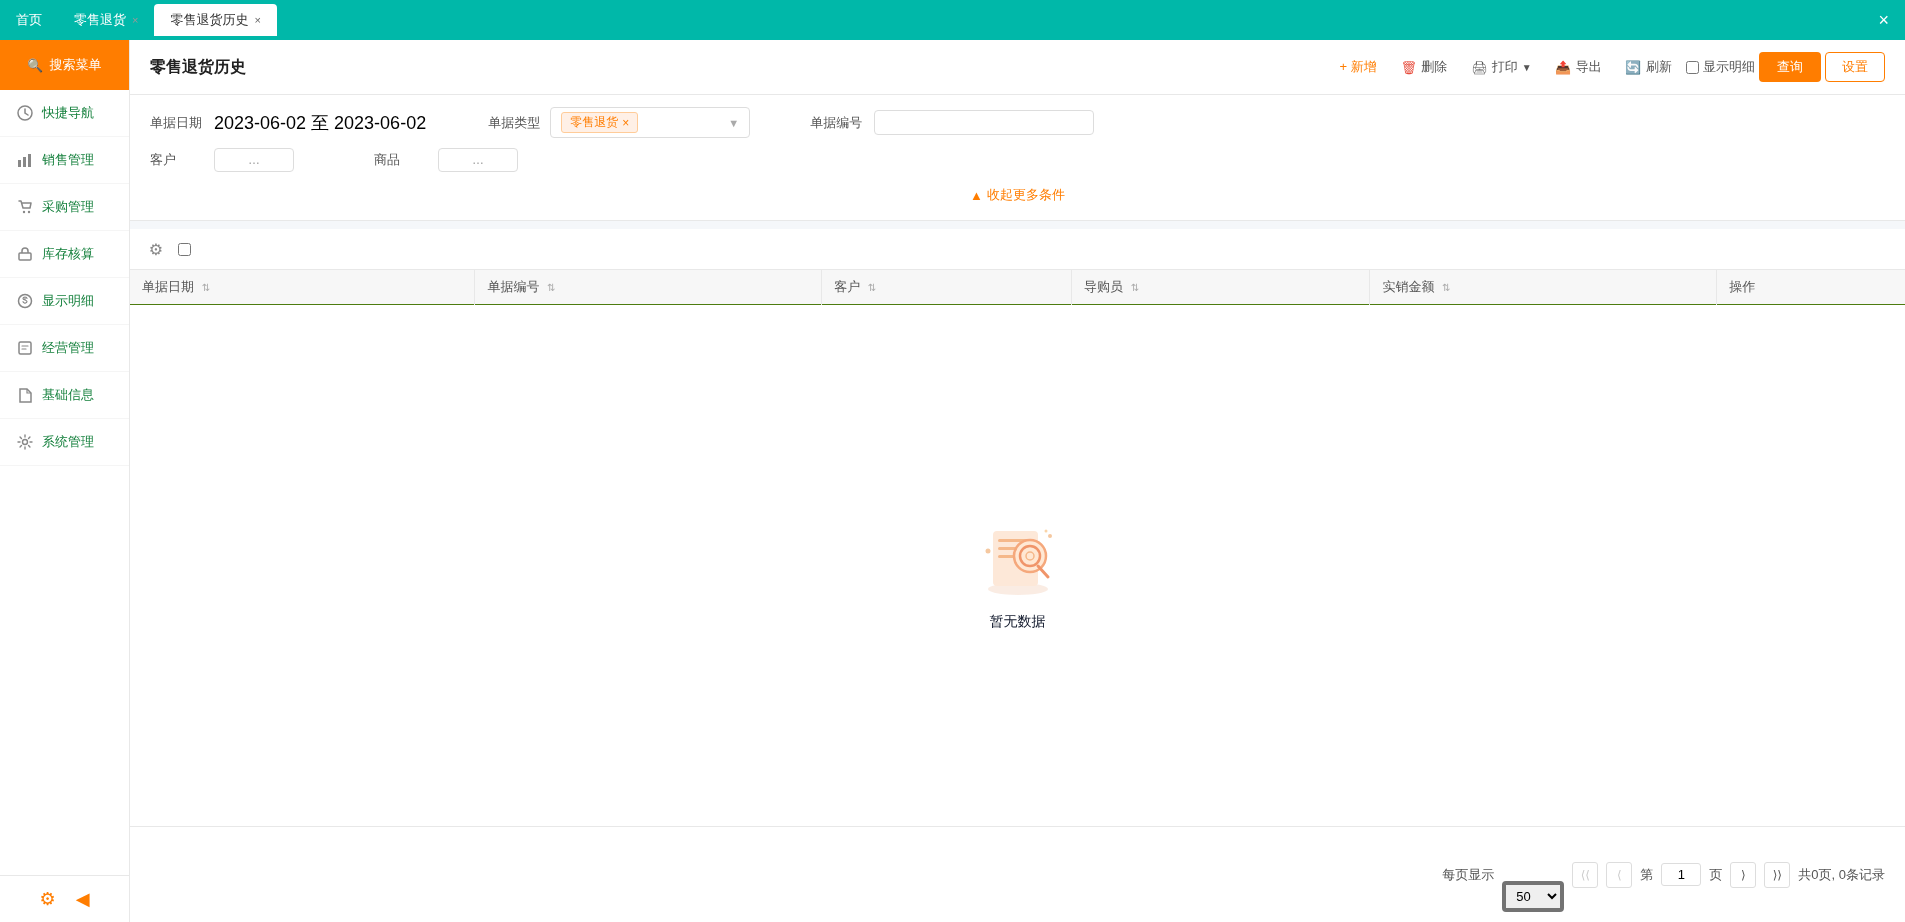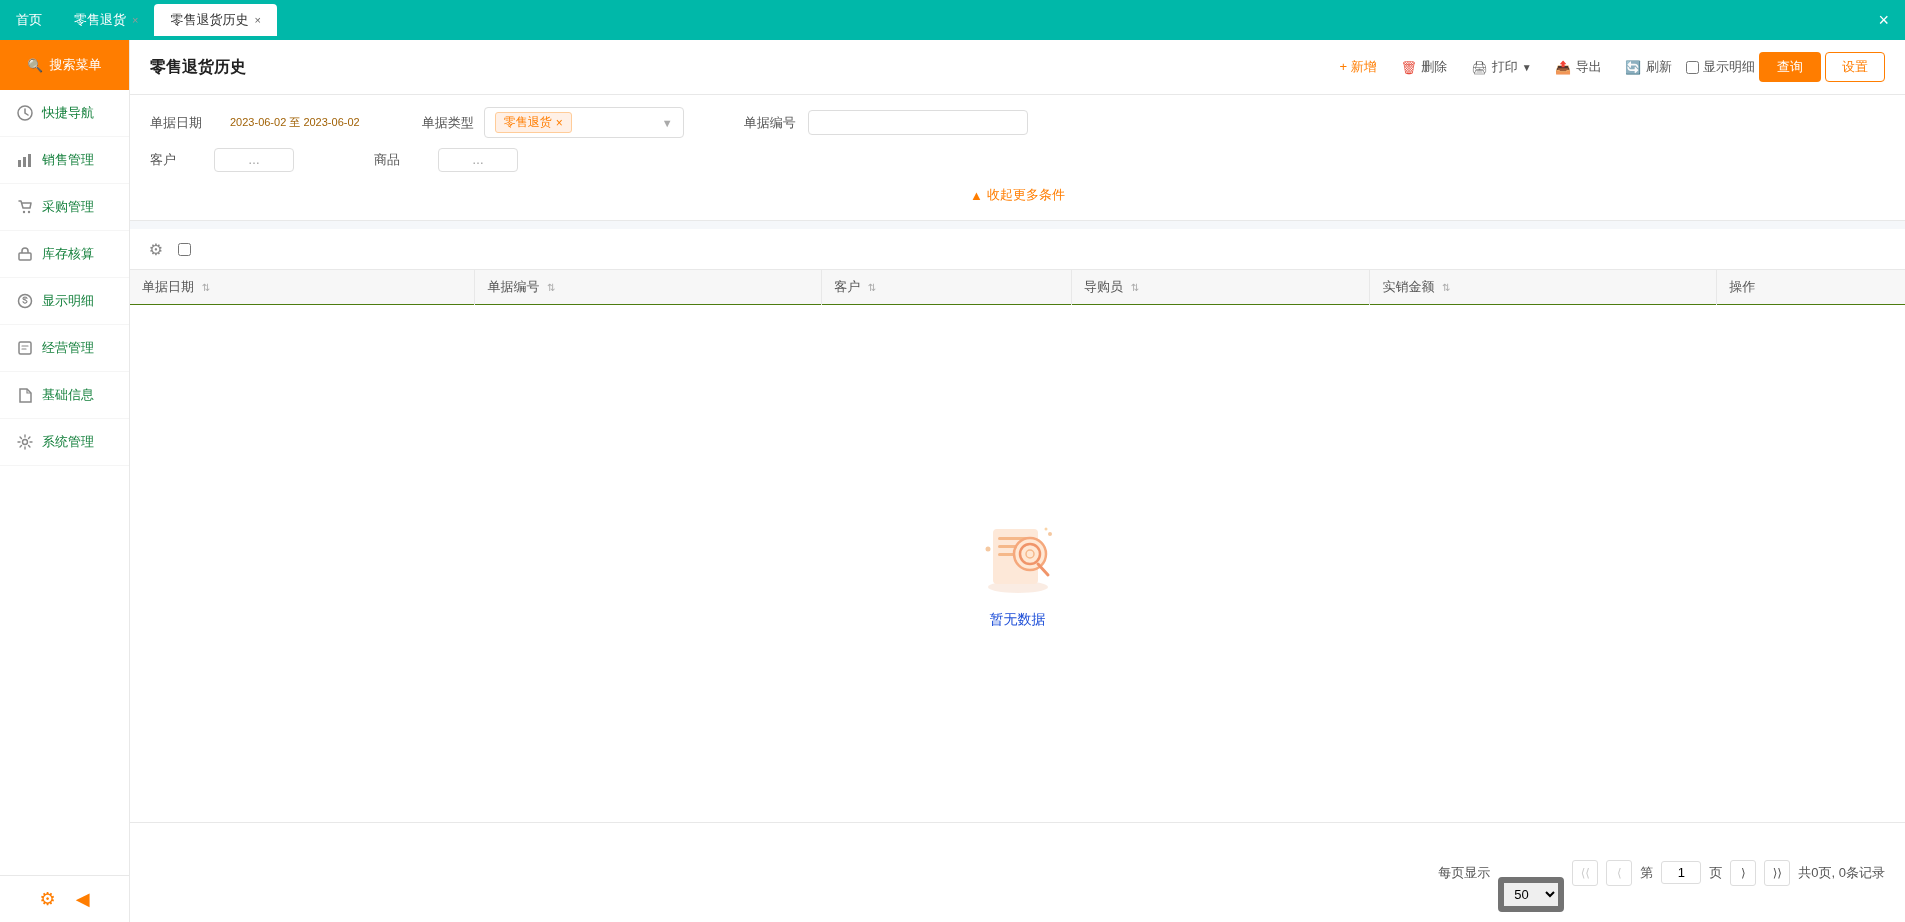--- a/index.html
+++ b/index.html
@@ -205,23 +205,23 @@
       font-size: 12px;
       color: #555;
       border-radius: 3px;
     }
     .date-btn.active {
       background: #ff7d00;
       color: #fff;
       border-color: #ff7d00;
     }
     .date-range {
-      font-size: 11px;
-      color: #a16207;
-      margin-left: 16px;
+      font-size: 18px;
+      color: #000000;
+      margin-left: 0;
     }
     .filter-input {
       border: 1px solid #ddd;
       border-radius: 4px;
       padding: 4px 10px;
       font-size: 13px;
       min-width: 160px;
       color: #333;
       outline: none;
     }
@@ -333,38 +333,38 @@
       align-items: center;
       justify-content: center;
       padding: 80px 0;
     }
     .empty-icon {
       width: 100px;
       height: 100px;
       margin-bottom: 12px;
     }
     .empty-text {
-      color: #1d4ed8;
+      color: #0f172a;
       font-size: 14px;
     }
 
     
     .pagination {
       display: flex;
       align-items: center;
       justify-content: flex-end;
       padding: 10px 20px;
       gap: 8px;
       font-size: 13px;
       color: #555;
       border-top: 1px solid #e8e8e8;
       background: #fff;
     }
     .page-size-select {
-      border: 6px solid #737373;
+      border: 4px solid #737373;
       border-radius: 4px;
       padding: 3px 6px;
       font-size: 13px;
       margin-top: 44px;
     }
     .page-btn {
       width: 26px;
       height: 26px;
       border: 1px solid #ddd;
       background: #fff;

